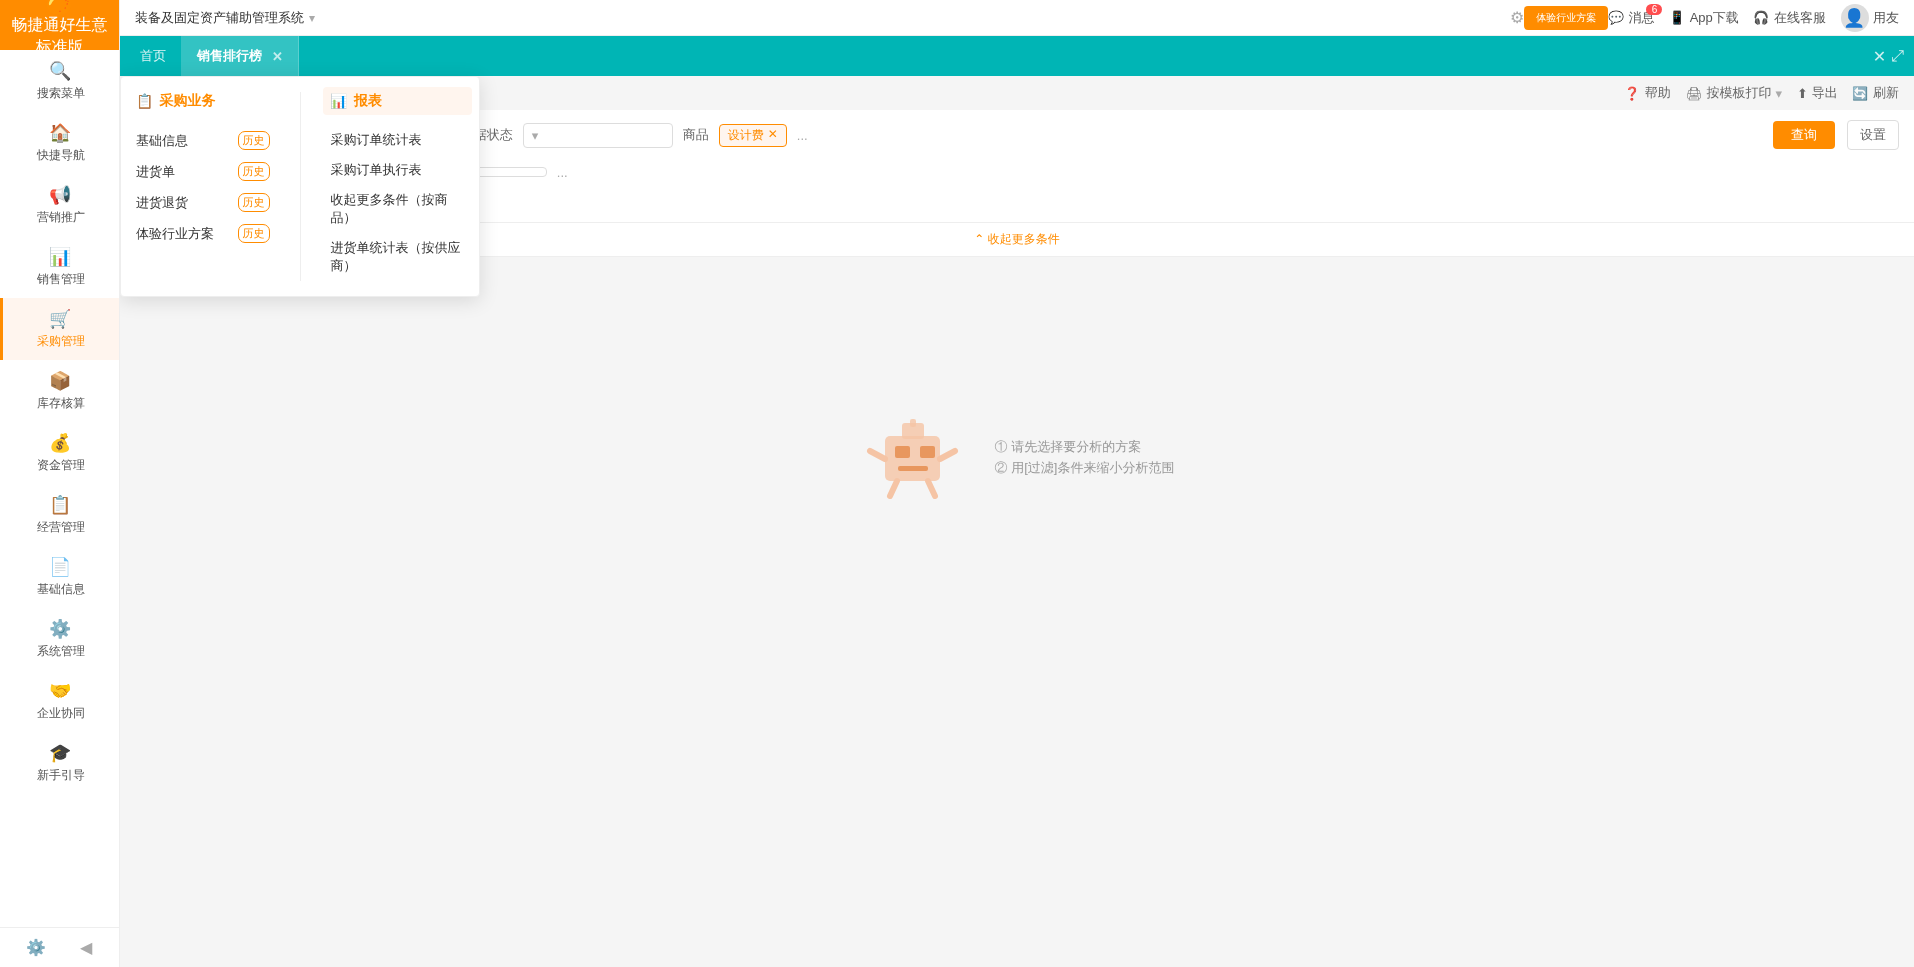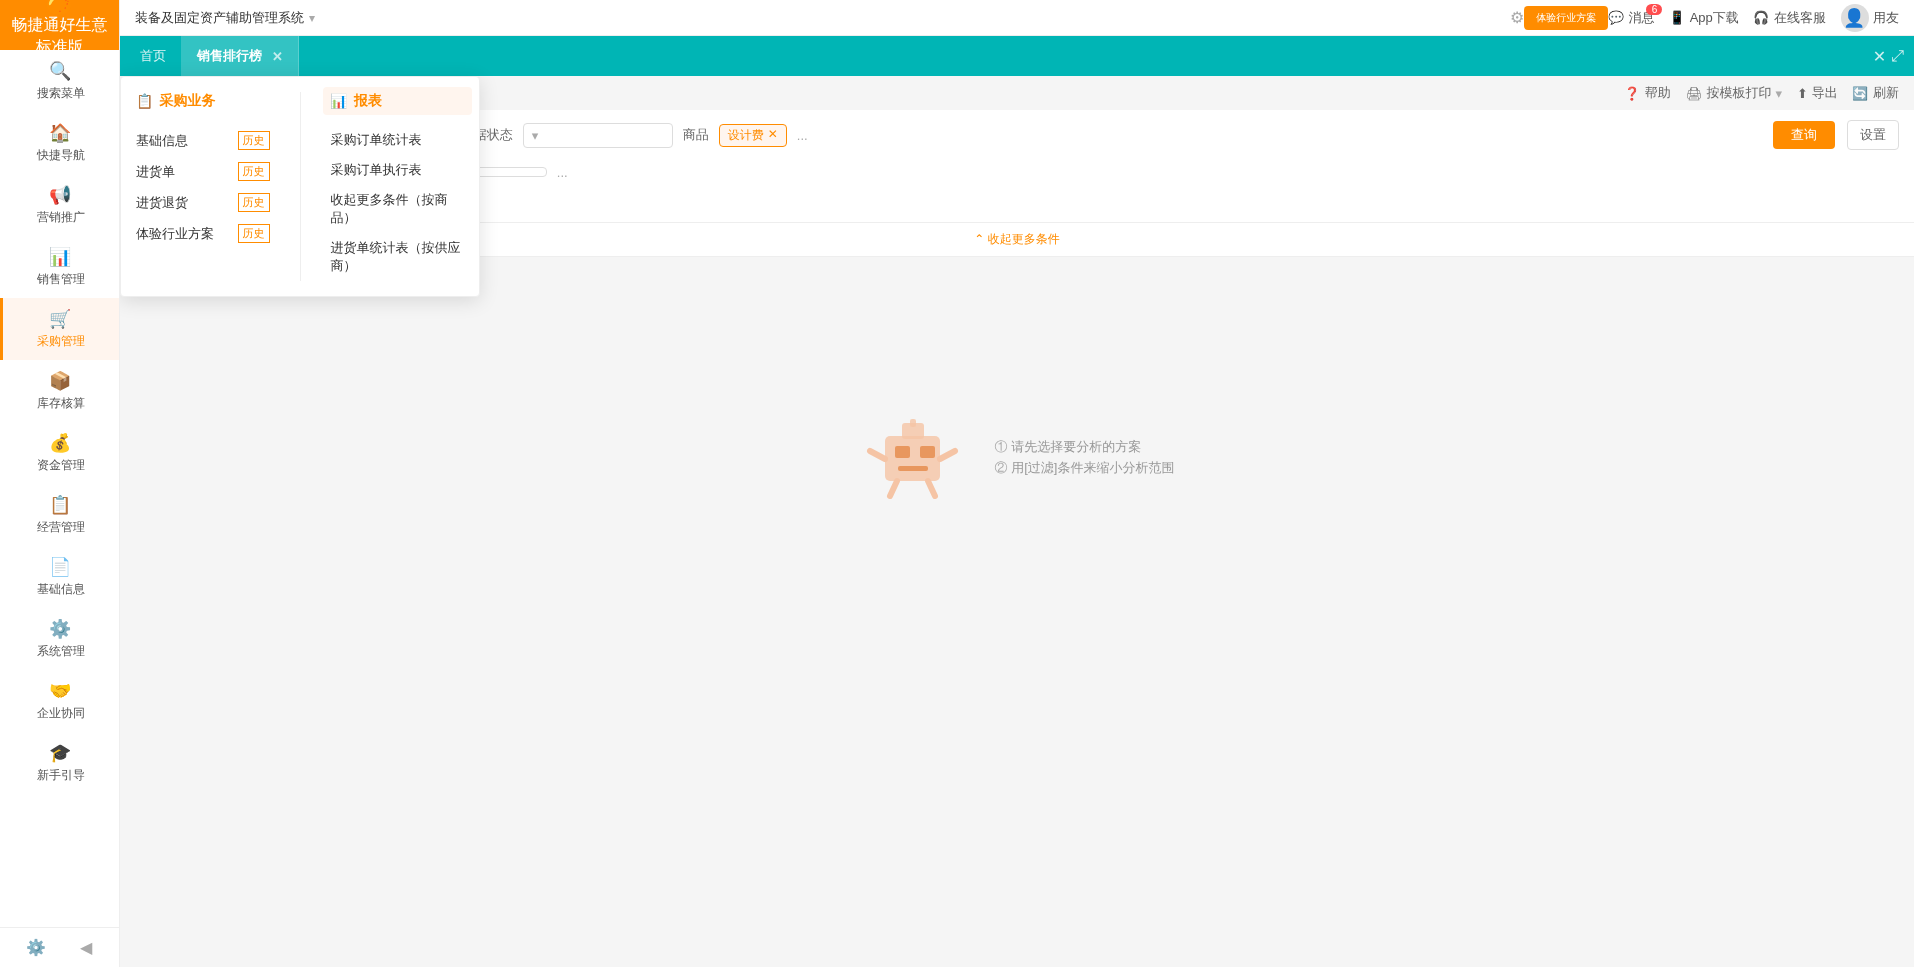--- a/index.html
+++ b/index.html
@@ -312,21 +312,21 @@
       justify-content: space-between;
       padding: 6px 0;
       color: #333;
       cursor: pointer;
       font-size: 13px;
     }
     .history-badge {
       background: #fff;
       border: 1px solid #ff8c00;
       color: #ff8c00;
-      border-radius: 0;
+      border-radius: 7px;
       font-size: 11px;
       padding: 1px 4px;
     }
     .dropdown-divider {
       width: 1px;
       background: #eee;
       margin: 0 10px;
     }
 
     

